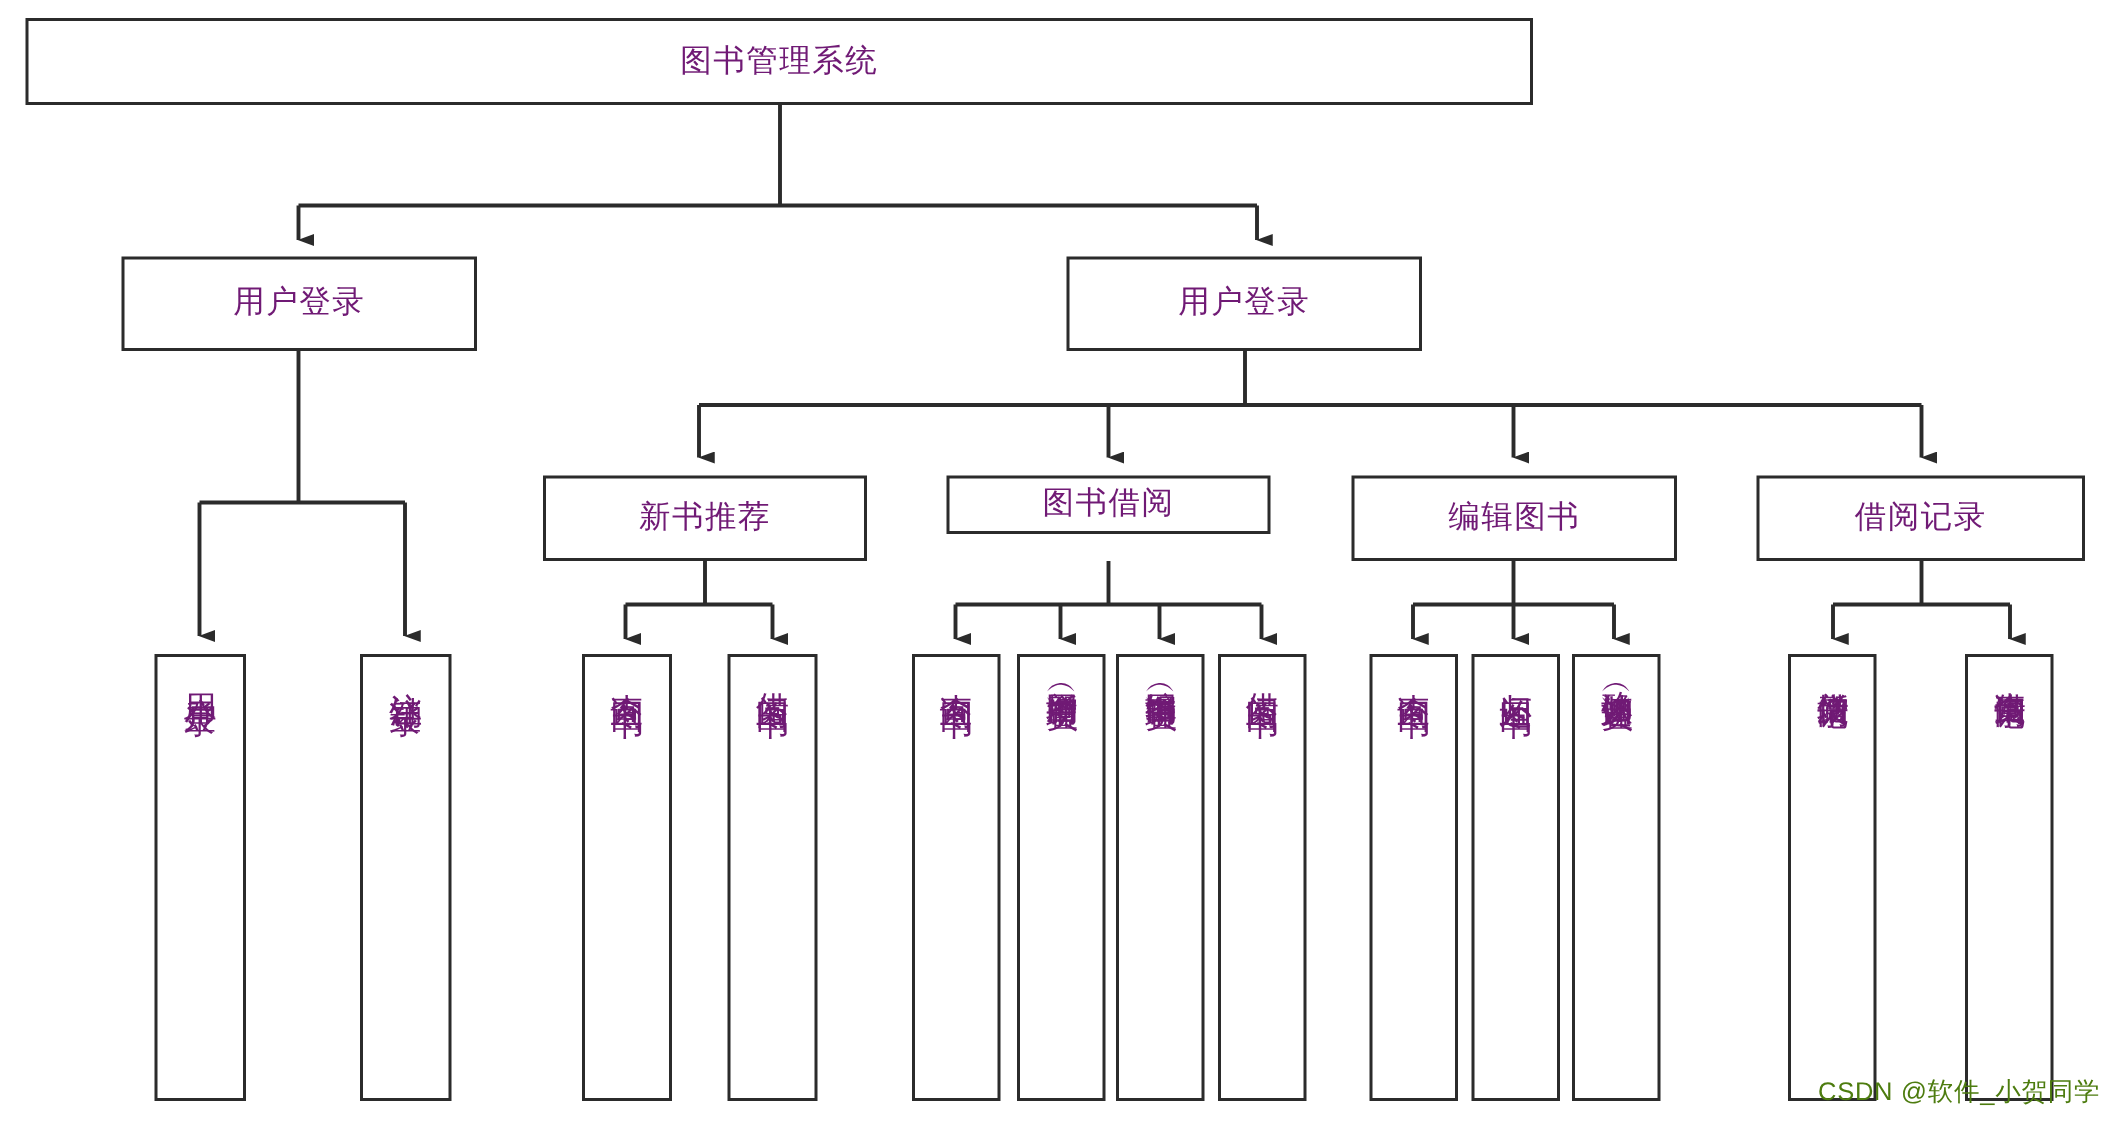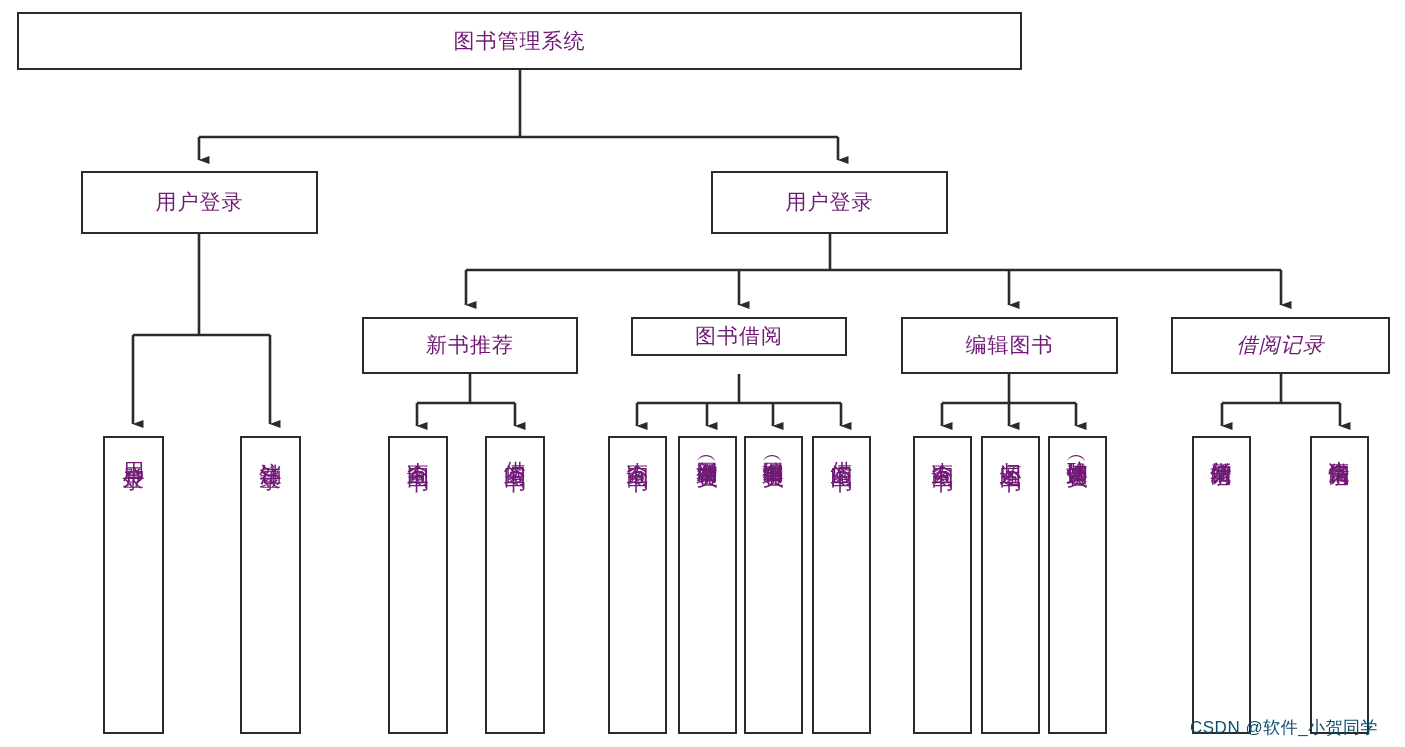--- a/index.html
+++ b/index.html
@@ -61,25 +61,26 @@
     letter-spacing: 3px;
     line-height: 1;
     white-space: nowrap;
   }
   .node.v.tall .lbl {
     font-size: 21px;
     letter-spacing: 1px;
   }
   .watermark {
     position: absolute;
-    color: #0c4a6e;
+    color: #4d7c0f;
     font-size: 17px;
     white-space: nowrap;
     letter-spacing: 0.5px;
     font-family: "Liberation Sans", "DejaVu Sans", sans-serif;
+    margin-left: 22px;
   }
 </style>
 </head>
 <body>
 
 <div id="canvas">
 
   <svg id="wires" viewBox="0 0 1405 747" xmlns="http://www.w3.org/2000/svg">
     <defs>
       <marker id="arrow" markerWidth="10" markerHeight="12" refX="4" refY="10.5" orient="auto" markerUnits="userSpaceOnUse">
@@ -143,21 +144,21 @@
 
   <div class="node h" style="left:362px; top:317px; width:216px; height:57px;">
     <span class="lbl">新书推荐</span>
   </div>
   <div class="node h" style="left:631px; top:317px; width:216px; height:39px;">
     <span class="lbl">图书借阅</span>
   </div>
   <div class="node h" style="left:901px; top:317px; width:217px; height:57px;">
     <span class="lbl">编辑图书</span>
   </div>
-  <div class="node h" style="left:1171px; top:317px; width:219px; height:57px;font-style:italic;">
+  <div class="node h" style="left:1171px; top:317px; width:219px; height:57px;">
     <span class="lbl">借阅记录</span>
   </div>
 
   <div class="node v" style="left:103px; top:436px; width:61px; height:298px;">
     <span class="lbl">用户登录</span>
   </div>
   <div class="node v" style="left:240px; top:436px; width:61px; height:298px;">
     <span class="lbl">注销登录</span>
   </div>
 

